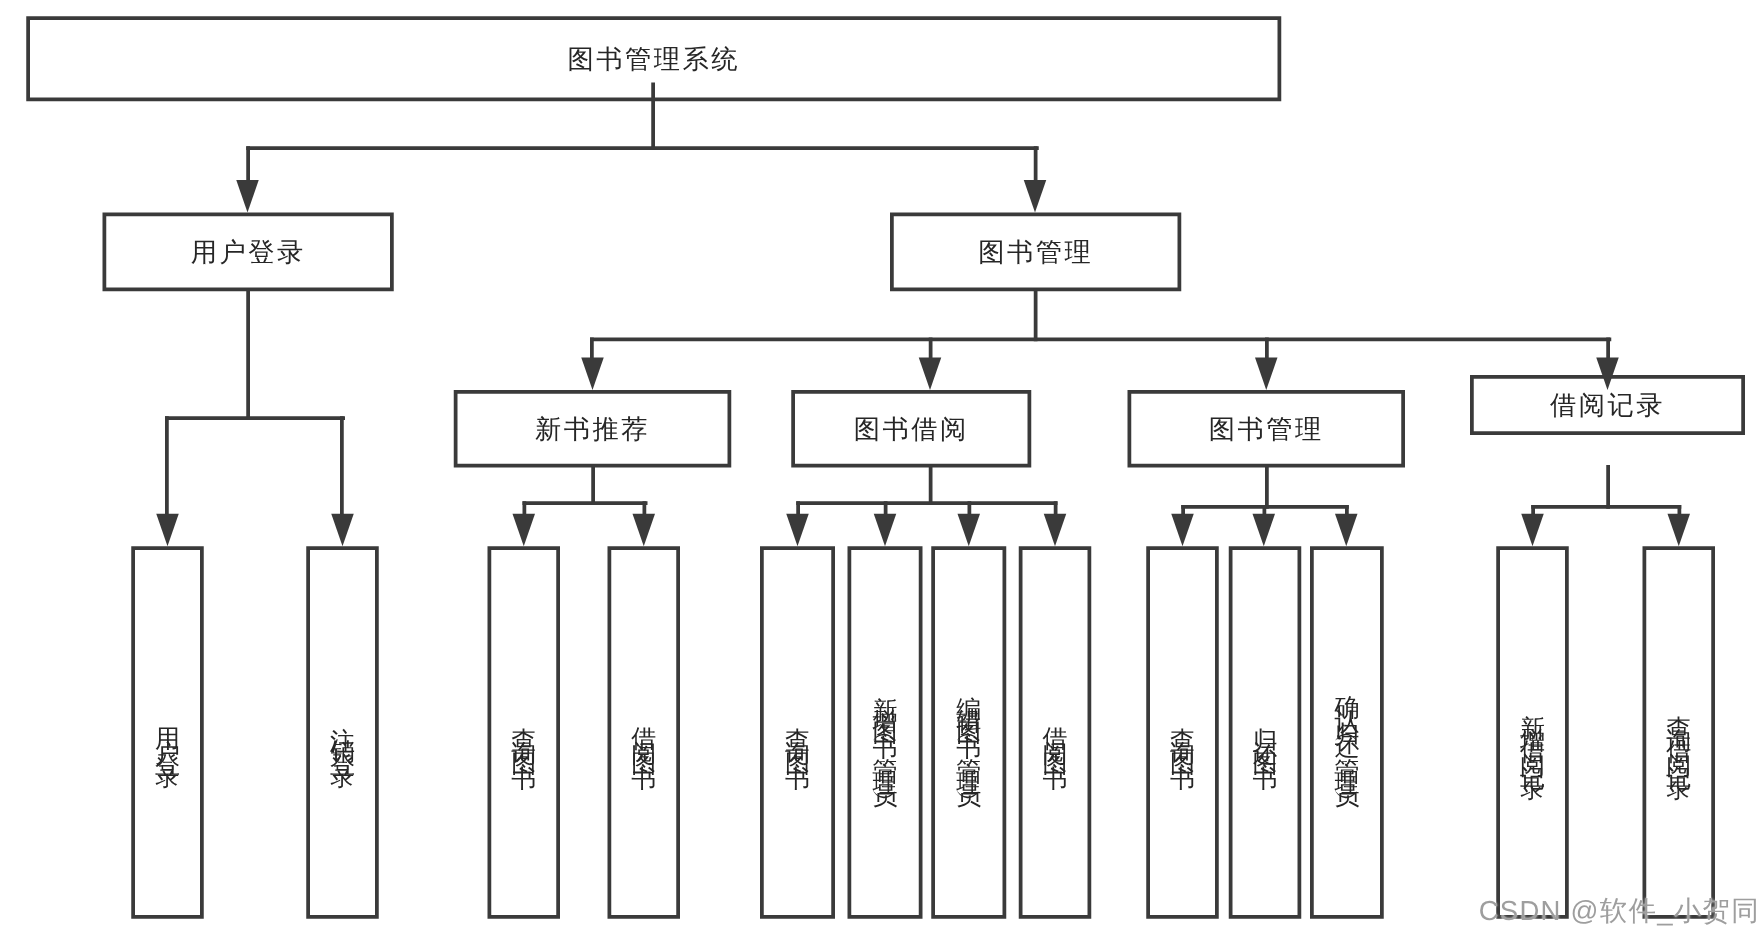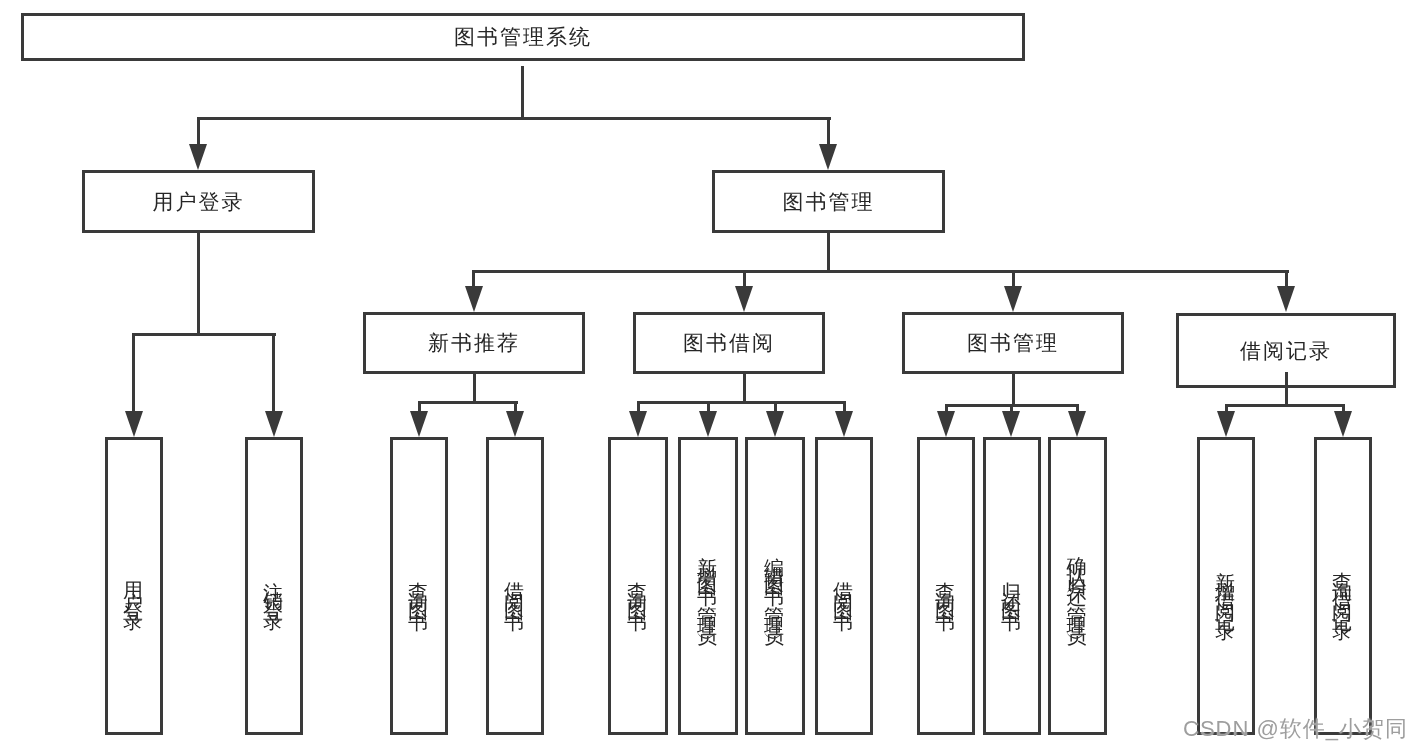--- a/index.html
+++ b/index.html
@@ -46,29 +46,29 @@
     color:#9e9e9e;
     text-shadow:0 0 2px #fff;
     white-space:nowrap;
   }
 </style>
 </head>
 <body>
 
 <div class="canvas">
 
-  <div class="hbox" style="left:21px;top:13px;width:1004px;height:48px">图书管理系统</div>
+  <div class="hbox" style="left:21px;top:13px;width:1004px;height:68px">图书管理系统</div>
 
   <div class="hbox" style="left:82px;top:170px;width:233px;height:63px">用户登录</div>
   <div class="hbox" style="left:712px;top:170px;width:233px;height:63px">图书管理</div>
 
   <div class="hbox" style="left:363px;top:312px;width:222px;height:62px">新书推荐</div>
   <div class="hbox" style="left:633px;top:312px;width:192px;height:62px">图书借阅</div>
   <div class="hbox" style="left:902px;top:312px;width:222px;height:62px">图书管理</div>
-  <div class="hbox" style="left:1176px;top:313px;width:220px;height:75px">借阅记录</div>
+  <div class="hbox" style="left:1176px;top:300px;width:220px;height:48px">借阅记录</div>
 
   <div class="vbox" style="left:105px;width:58px">用户登录</div>
   <div class="vbox" style="left:245px;width:58px">注销登录</div>
 
   <div class="vbox" style="left:390px;width:58px">查询图书</div>
   <div class="vbox" style="left:486px;width:58px">借阅图书</div>
 
   <div class="vbox" style="left:608px;width:60px">查询图书</div>
   <div class="vbox" style="left:678px;width:60px">新增图书（管理员）</div>
   <div class="vbox" style="left:745px;width:60px">编辑图书（管理员）</div>

